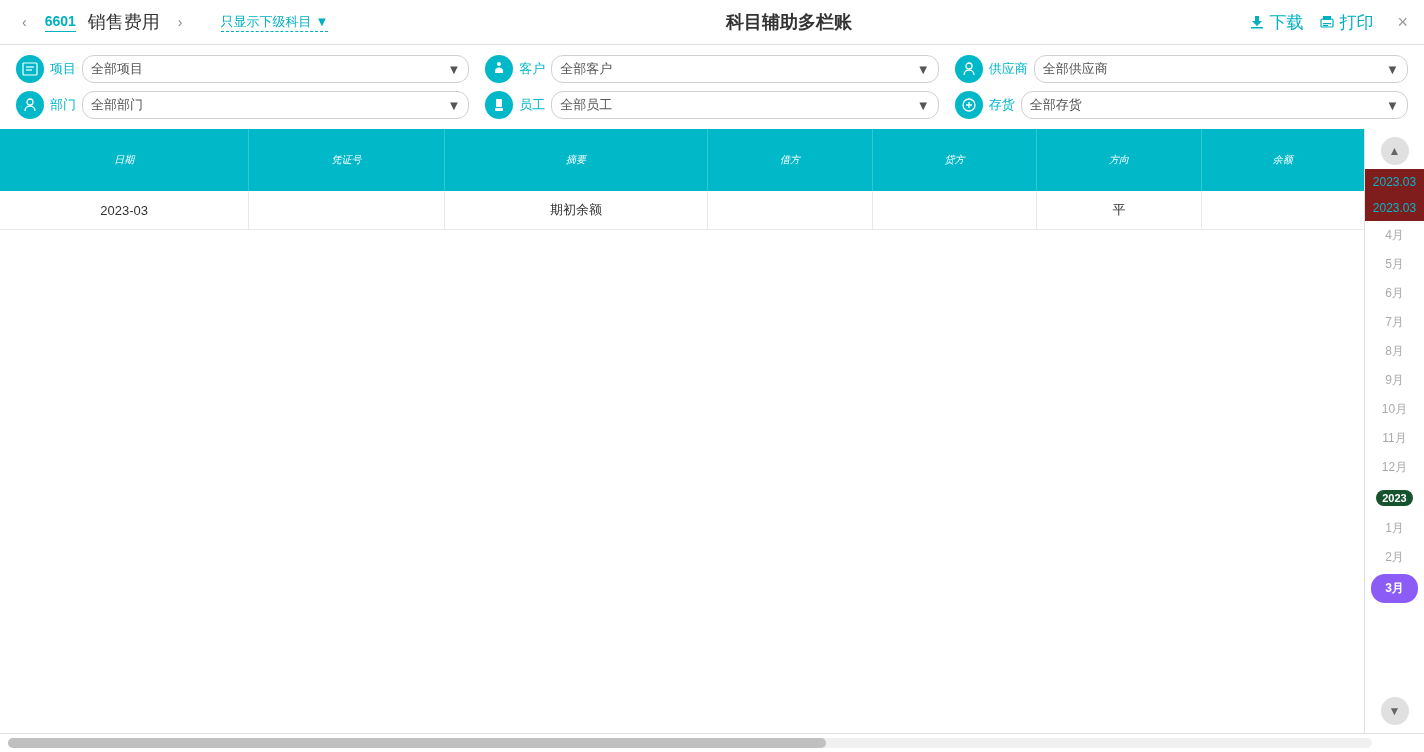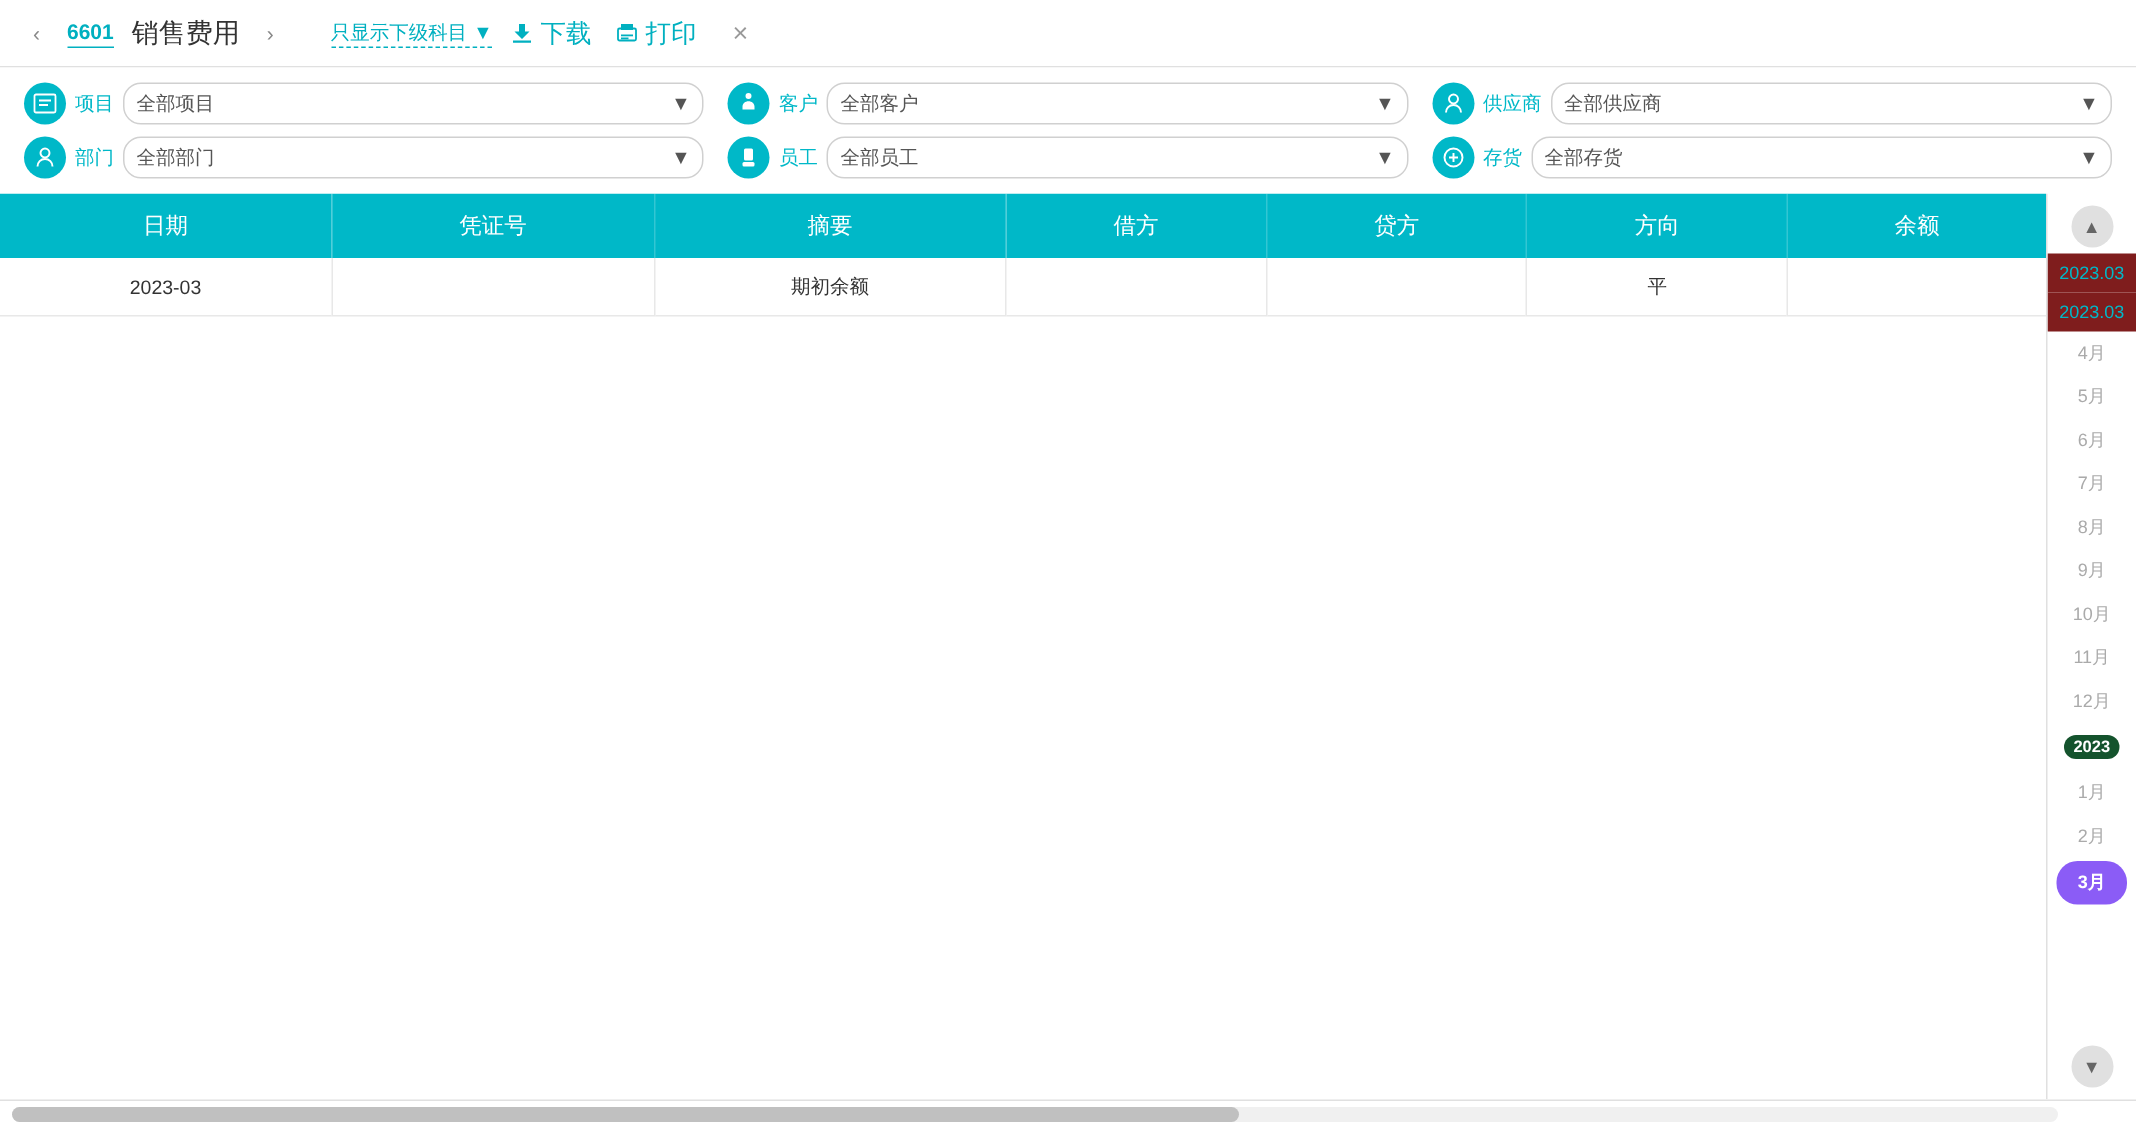--- a/index.html
+++ b/index.html
@@ -82,21 +82,20 @@
       border: none;
       margin-left: 8px;
     }
     
     .filter-bar {
       padding: 10px 16px;
       background: #fff;
       display: flex;
       flex-direction: column;
       gap: 8px;
-      font-family: Liberation Serif, serif;
     }
     .filter-row {
       display: flex;
       align-items: center;
       gap: 16px;
     }
     .filter-item {
       display: flex;
       align-items: center;
       gap: 6px;
@@ -146,25 +145,26 @@
     }
     table {
       width: 100%;
       border-collapse: collapse;
     }
     thead tr {
       background: #00b8c8;
       color: #fff;
     }
     thead th {
-      padding: 12px 16px;
+      padding: 24px 16px;
       text-align: center;
       font-weight: normal;
-      font-size: 15px;
+      font-size: 10px;
       border-right: 1px solid rgba(255,255,255,0.2);
+      font-style: italic;
     }
     thead th:last-child { border-right: none; }
     tbody tr {
       border-bottom: 1px solid #e8e8e8;
     }
     tbody td {
       padding: 10px 16px;
       text-align: center;
       color: #333;
       font-size: 13px;
@@ -259,20 +259,21 @@
 
   <div class="top-bar">
     <button class="nav-btn">‹</button>
     <span class="account-code">6601</span>
     <span style="color:#333;font-size:18px;">销售费用</span>
     <button class="nav-btn">›</button>
     <div class="show-sub">
       <span>只显示下级科目</span>
       <span>▼</span>
     </div>
+    <div class="page-title">科目辅助多栏账</div>
     <div class="top-actions">
       <button class="action-btn">
         <svg width="16" height="16" viewBox="0 0 16 16">
             <path d="M8 12L3 7h3V2h4v5h3L8 12z" fill="#00b0c0"></path>
             <rect x="2" y="13" width="12" height="1.5" fill="#00b0c0"></rect>
           </svg>
         <span>下载</span>
       </button>
       <button class="action-btn">
         <svg width="16" height="16" viewBox="0 0 16 16">

